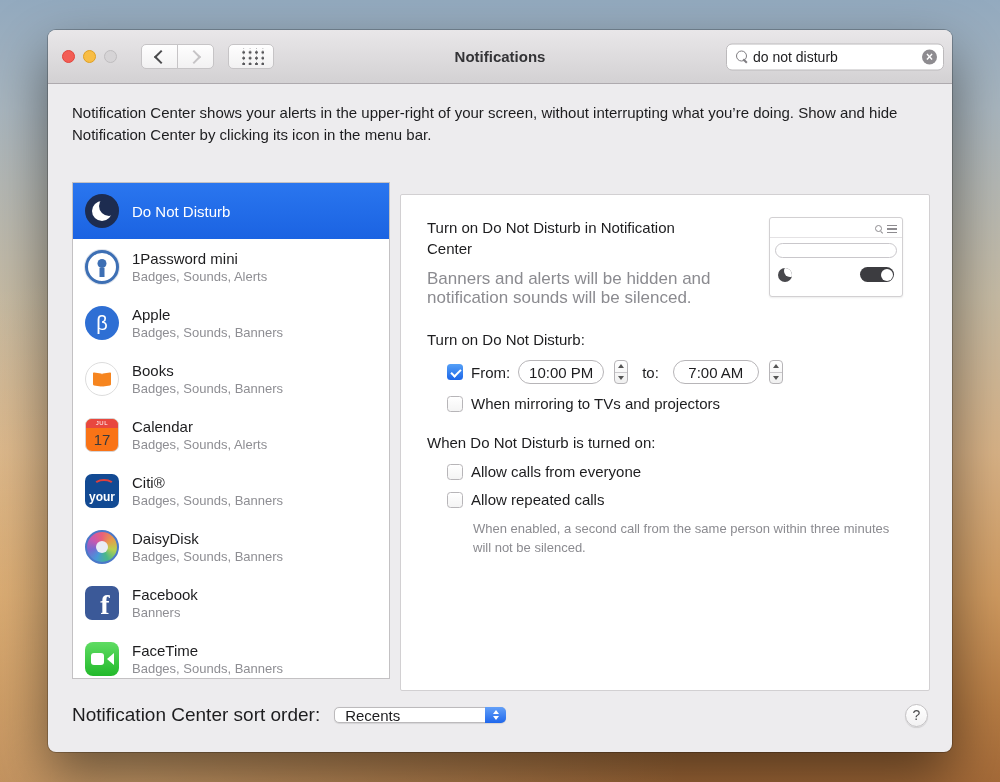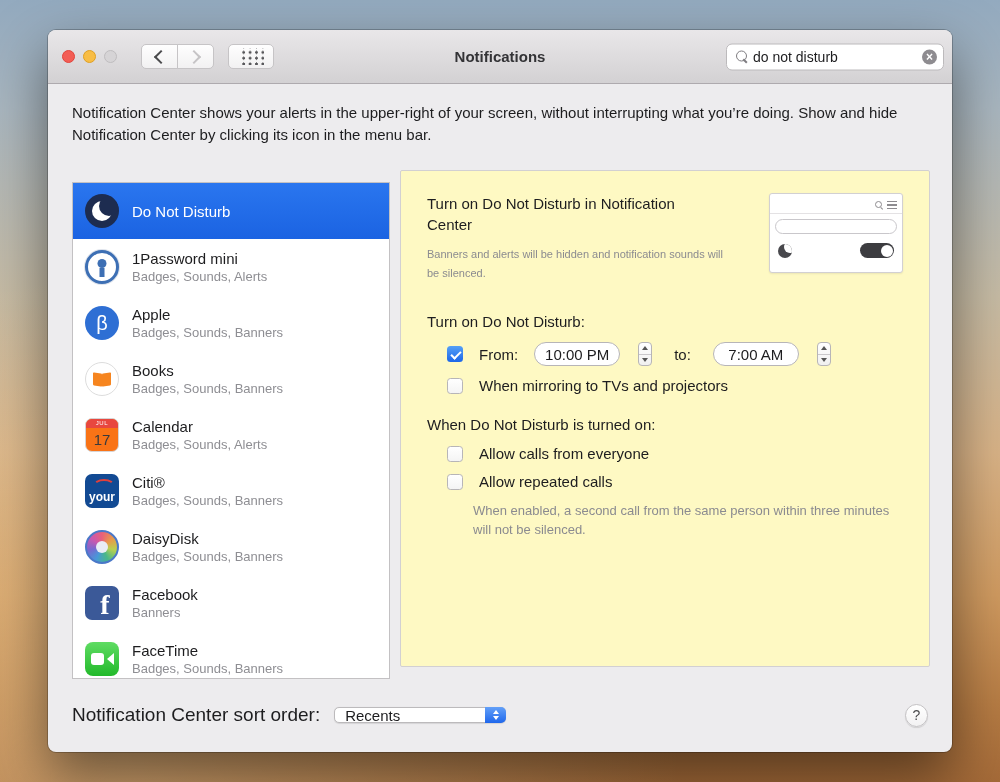--- a/index.html
+++ b/index.html
@@ -72,26 +72,26 @@
   .icn-daisy{border-radius:50%;border:2px solid #4a78c8;position:relative;
     background:conic-gradient(#e8607a,#e89a4a,#b8d050,#48b888,#4898d8,#7868d0,#c858b0,#e8607a)}
   .icn-daisy::after{content:"";position:absolute;left:9px;top:9px;right:9px;bottom:9px;border-radius:50%;background:#e9edf5}
   .icn-fb{border-radius:7px;background:#3b5998;color:#fff;display:flex;align-items:flex-end;justify-content:center;overflow:hidden}
   .icn-fb span{font-family:"Liberation Serif","DejaVu Serif",serif;font-weight:700;font-size:28px;line-height:30px;margin-left:6px}
   .icn-ft{border-radius:8px;background:linear-gradient(#5fdc63,#22b92a);position:relative}
   .icn-ft::before{content:"";position:absolute;left:6px;top:11px;width:13px;height:12px;background:#fff;border-radius:3px}
   .icn-ft::after{content:"";position:absolute;right:5px;top:11px;width:0;height:0;
     border-right:7px solid #fff;border-top:6px solid transparent;border-bottom:6px solid transparent}
   
-  .panel{position:absolute;left:352px;top:140px;width:530px;height:497px;background:#fef9c3;
+  .panel{position:absolute;left:352px;top:164px;width:530px;height:497px;background:#ffffff;
     border:1px solid #d2d0d2;border-radius:2px;box-sizing:border-box;padding:22px 26px}
   .panel-heading{width:260px;font-size:15px;line-height:21px;color:#1d1d1f;margin:0 0 10px}
-  .panel-subtext{width:300px;font-size:11px;line-height:19px;color:#8b8b90;margin:0 0 30px}
+  .panel-subtext{width:300px;font-size:17px;line-height:19px;color:#8b8b90;margin:0 0 24px}
   .section-label{font-size:15px;color:#1d1d1f;margin:0 0 12px}
-  .opt-row{display:flex;align-items:center;gap:16px;margin:0 0 11px 20px;font-size:15px;color:#1d1d1f}
+  .opt-row{display:flex;align-items:center;gap:8px;margin:0 0 11px 20px;font-size:15px;color:#1d1d1f}
   .cb{width:16px;height:16px;border-radius:3.5px;background:linear-gradient(#fff,#f4f4f4);
     border:1px solid #b7b5b8;box-sizing:border-box;flex:none;position:relative}
   .cb.checked{background:linear-gradient(#55a0f7,#1c66e8);border:none}
   .cb.checked::after{content:"";position:absolute;left:5.5px;top:2.5px;width:4px;height:8px;
     border-right:2px solid #fff;border-bottom:2px solid #fff;transform:rotate(45deg)}
   .timefield{width:86px;height:24px;background:#fff;border:1px solid #b7b5b8;border-radius:12px;font-size:15px;
     color:#1d1d1f;display:flex;align-items:center;justify-content:center;box-sizing:border-box}
   .stepper{width:14px;height:24px;display:flex;flex-direction:column;border:1px solid #b7b5b8;border-radius:4px;
     overflow:hidden;background:linear-gradient(#fff,#f0f0f0);box-sizing:border-box;margin-left:2px}
   .step-up,.step-down{flex:1;display:flex;align-items:center;justify-content:center}

